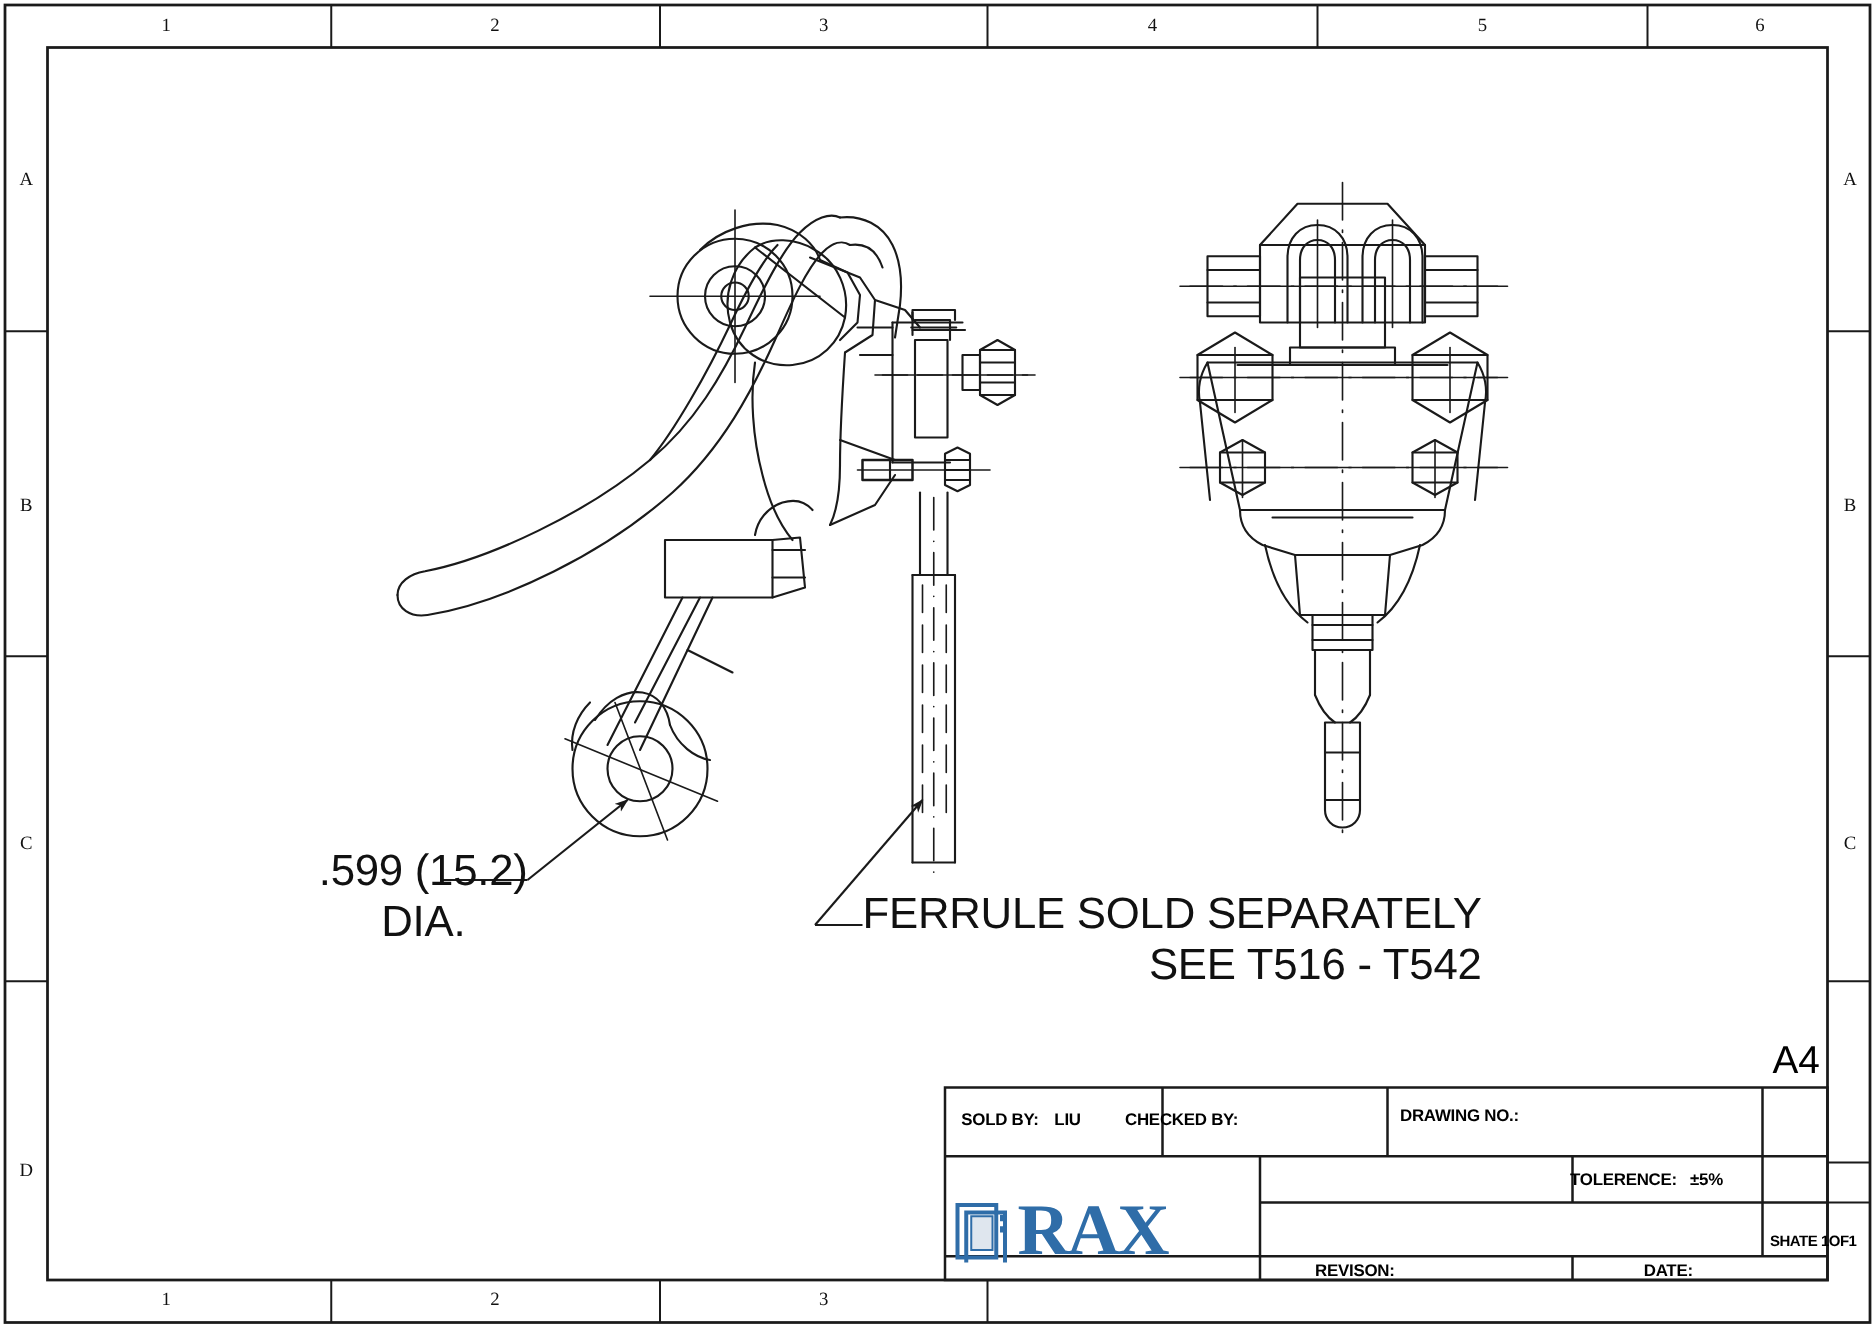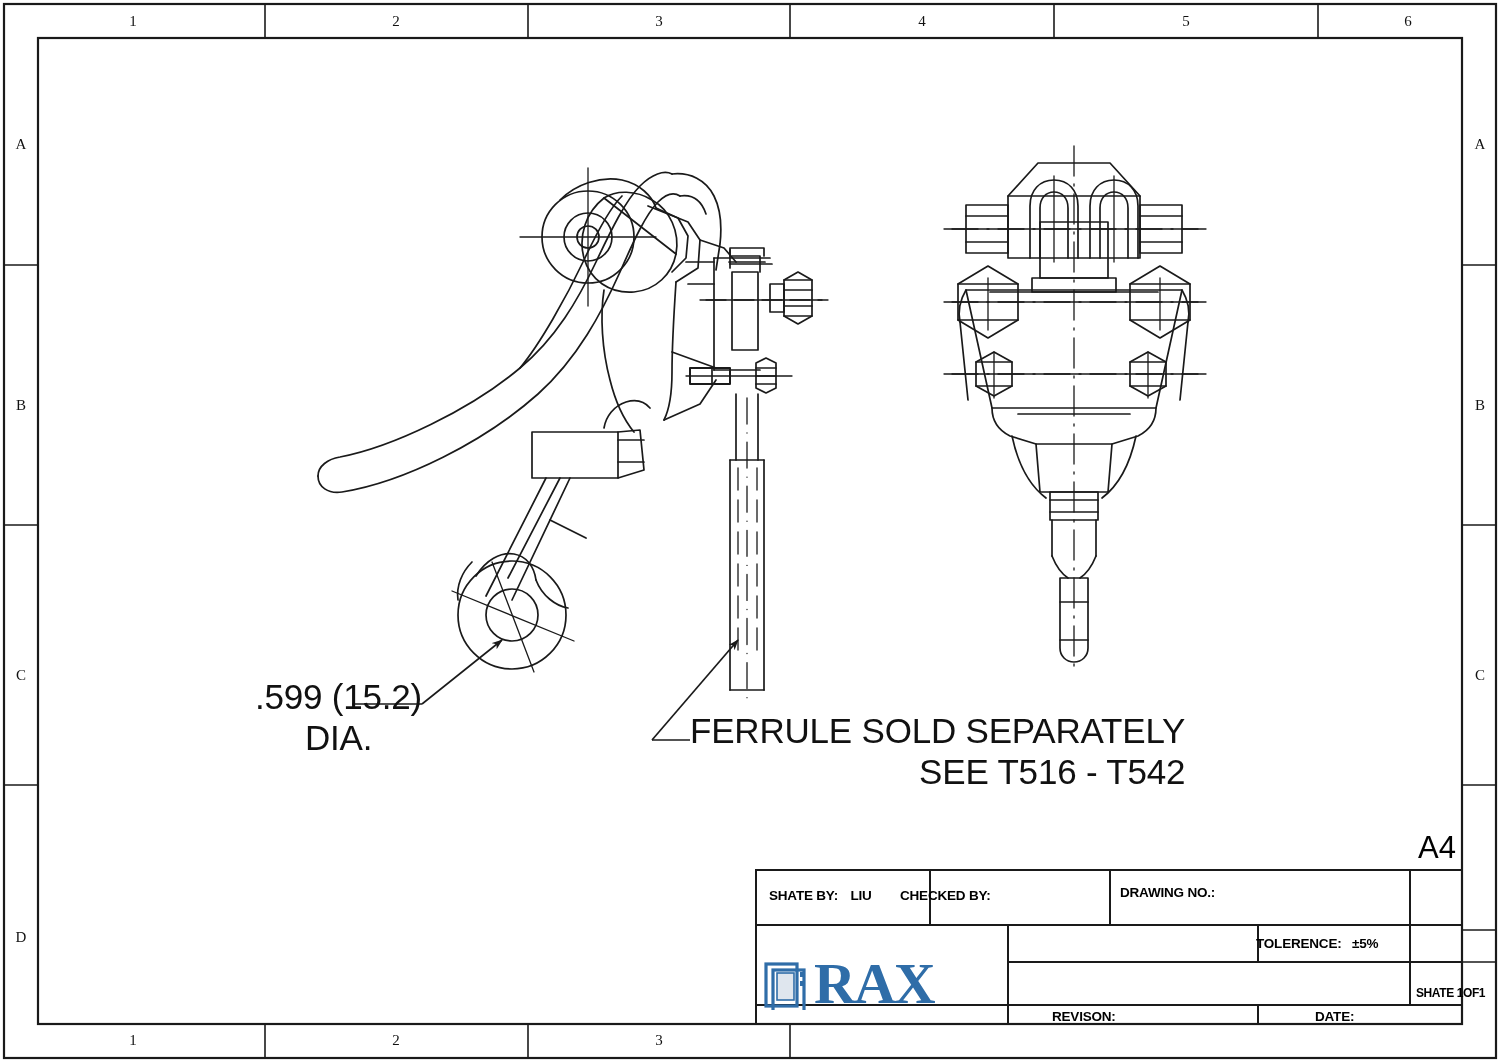--- a/index.html
+++ b/index.html
@@ -398,21 +398,21 @@
     <span>.599 (15.2)</span><br>
     <span style="display:inline-block;padding-left:50px;">DIA.</span>
   </div>
 
   <div class="note" style="left:690px;top:710px;text-align:right;">
     <span>FERRULE  SOLD SEPARATELY</span><br>
     <span>SEE T516 - T542</span>
   </div>
 
   <div class="tb-text tb-small" style="left:769px;top:889px;">
-    <span>SHATE BY:</span>
+    <span>SOLD BY:</span>
     <span style="padding-left:9px;">LIU</span>
   </div>
 
   <div class="tb-text tb-small" style="left:900px;top:889px;text-align:center;">CHECKED BY:</div>
 
   <div class="tb-text tb-small" style="left:1120px;top:886px;">DRAWING NO.:</div>
   <div class="tb-text tb-small" style="left:1240px;top:886px;"></div>
 
   <div class="tb-text tb-size" style="left:1418px;top:832px;">A4</div>
 

